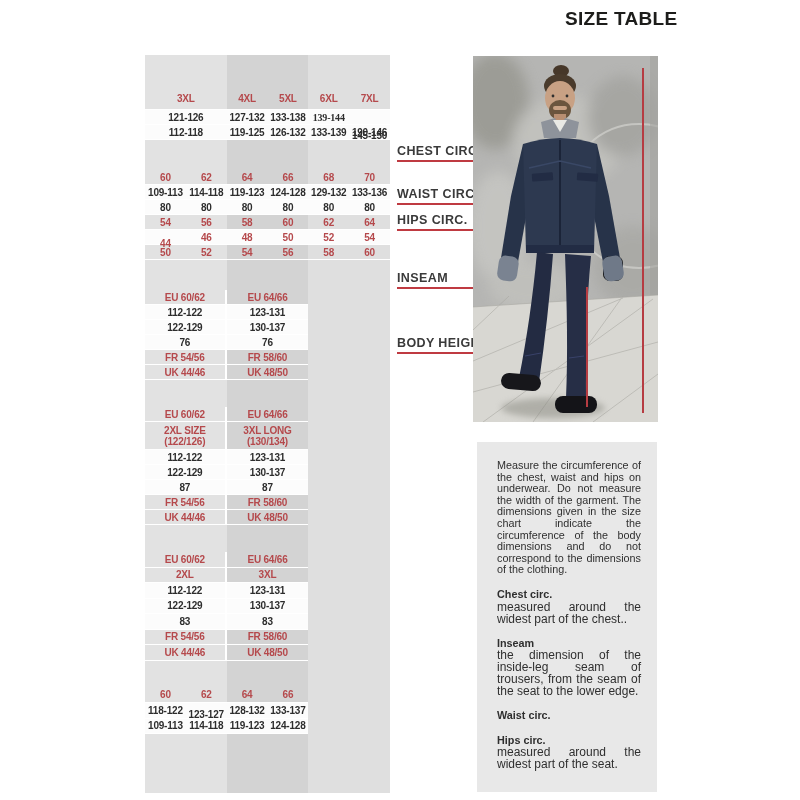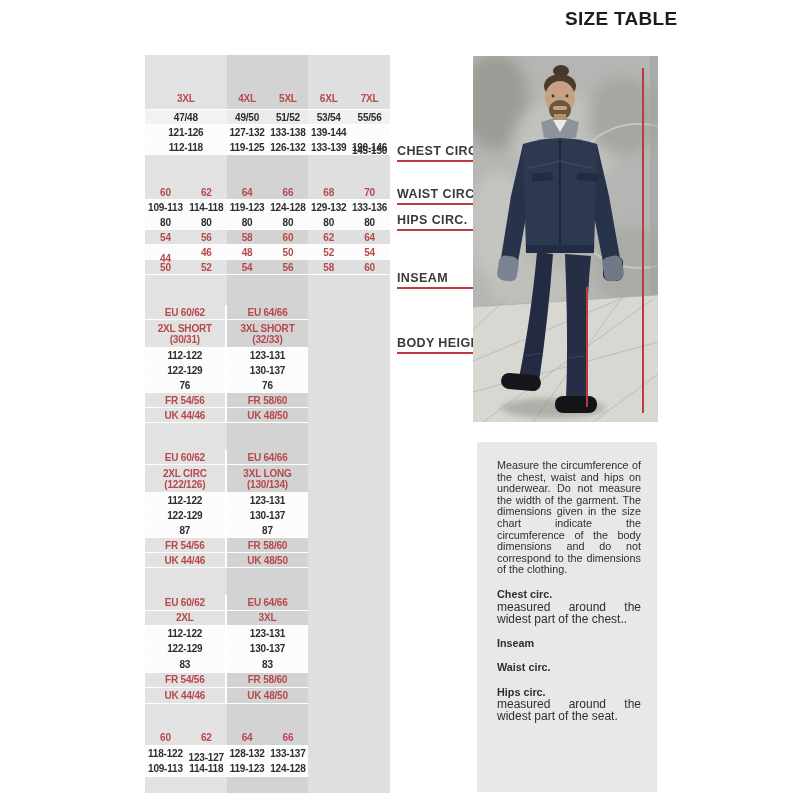--- a/index.html
+++ b/index.html
@@ -75,32 +75,25 @@
 
 <div id="size-table">
     <div class="section" style="margin-top: 33px; width: 100%;">
       <div class="row band red" style="height: 22px;">
         <div class="cell" style="width: 33.3333%;">3XL</div>
         <div class="cell" style="width: 16.6667%;">4XL</div>
         <div class="cell" style="width: 16.6667%;">5XL</div>
         <div class="cell" style="width: 16.6667%;">6XL</div>
         <div class="cell" style="width: 16.6667%;">7XL</div>
       </div>
-      <div class="row semi dark" style="height: 15px;">
-        <div class="cell" style="width: 33.3333%;">47/48</div>
-        <div class="cell" style="width: 16.6667%;">49/50</div>
-        <div class="cell" style="width: 16.6667%;">51/52</div>
-        <div class="cell" style="width: 16.6667%;">53/54</div>
-        <div class="cell" style="width: 16.6667%;">55/56</div>
-      </div>
       <div class="row white dark" style="height: 15px;">
         <div class="cell" style="width: 33.3333%;">121-126</div>
         <div class="cell" style="width: 16.6667%;">127-132</div>
         <div class="cell" style="width: 16.6667%; text-align: right;">133-138</div>
-        <div class="cell" style="width: 16.6667%;">139-144</div>
+        <div class="cell" style="width: 16.6667%; font-family: Liberation Serif, serif;">139-144</div>
         <div class="cell" style="width: 16.6667%; margin-top: 36px;">145-150</div>
       </div>
       <div class="row white dark" style="height: 15px;">
         <div class="cell" style="width: 33.3333%;">112-118</div>
         <div class="cell" style="width: 16.6667%;">119-125</div>
         <div class="cell" style="width: 16.6667%;">126-132</div>
         <div class="cell" style="width: 16.6667%;">133-139</div>
         <div class="cell" style="width: 16.6667%;">190-146</div>
       </div>
     </div>
@@ -152,59 +145,49 @@
         <div class="cell" style="width: 16.6667%;">56</div>
         <div class="cell" style="width: 16.6667%;">58</div>
         <div class="cell" style="width: 16.6667%;">60</div>
       </div>
     </div>
     <div class="section" style="margin-top: 30px; width: 66.6667%;">
       <div class="row band red" style="height: 15px;">
         <div class="cell sep" style="width: 50%;">EU 60/62</div>
         <div class="cell" style="width: 50%;">EU 64/66</div>
       </div>
+      <div class="row white dark" style="height: 15px;">
+        <div class="cell sep" style="width: 50%;">112-122</div>
+        <div class="cell" style="width: 50%;">123-131</div>
+      </div>
+      <div class="row white dark" style="height: 15px;">
+        <div class="cell sep" style="width: 50%;">122-129</div>
+        <div class="cell" style="width: 50%;">130-137</div>
+      </div>
+      <div class="row white dark" style="height: 15px;">
+        <div class="cell sep" style="width: 50%;">76</div>
+        <div class="cell" style="width: 50%;">76</div>
+      </div>
+      <div class="row band red" style="height: 15px;">
+        <div class="cell sep" style="width: 50%;">FR 54/56</div>
+        <div class="cell" style="width: 50%;">FR 58/60</div>
+      </div>
+      <div class="row band red" style="height: 15px;">
+        <div class="cell sep" style="width: 50%;">UK 44/46</div>
+        <div class="cell" style="width: 50%;">UK 48/50</div>
+      </div>
+    </div>
+    <div class="section" style="margin-top: 27px; width: 66.6667%;">
+      <div class="row band red" style="height: 15px;">
+        <div class="cell sep" style="width: 50%;">EU 60/62</div>
+        <div class="cell" style="width: 50%;">EU 64/66</div>
+      </div>
       <div class="row band red" style="height: 28px;">
         <div class="cell sep" style="width: 50%;">
-          <div>2XL SHORT</div>
-          <div>(30/31)</div>
-        </div>
-        <div class="cell" style="width: 50%;">
-          <div>3XL SHORT</div>
-          <div>(32/33)</div>
-        </div>
-      </div>
-      <div class="row white dark" style="height: 15px;">
-        <div class="cell sep" style="width: 50%;">112-122</div>
-        <div class="cell" style="width: 50%;">123-131</div>
-      </div>
-      <div class="row white dark" style="height: 15px;">
-        <div class="cell sep" style="width: 50%;">122-129</div>
-        <div class="cell" style="width: 50%;">130-137</div>
-      </div>
-      <div class="row white dark" style="height: 15px;">
-        <div class="cell sep" style="width: 50%;">76</div>
-        <div class="cell" style="width: 50%;">76</div>
-      </div>
-      <div class="row band red" style="height: 15px;">
-        <div class="cell sep" style="width: 50%;">FR 54/56</div>
-        <div class="cell" style="width: 50%;">FR 58/60</div>
-      </div>
-      <div class="row band red" style="height: 15px;">
-        <div class="cell sep" style="width: 50%;">UK 44/46</div>
-        <div class="cell" style="width: 50%;">UK 48/50</div>
-      </div>
-    </div>
-    <div class="section" style="margin-top: 27px; width: 66.6667%;">
-      <div class="row band red" style="height: 15px;">
-        <div class="cell sep" style="width: 50%;">EU 60/62</div>
-        <div class="cell" style="width: 50%;">EU 64/66</div>
-      </div>
-      <div class="row band red" style="height: 28px;">
-        <div class="cell sep" style="width: 50%;">
-          <div>2XL CIRC</div>
+          <div>2XL SIZE</div>
           <div>(122/126)</div>
         </div>
         <div class="cell" style="width: 50%;">
           <div>3XL LONG</div>
           <div>(130/134)</div>
         </div>
       </div>
       <div class="row white dark" style="height: 15px;">
         <div class="cell sep" style="width: 50%;">112-122</div>
         <div class="cell" style="width: 50%;">123-131</div>
@@ -376,20 +359,21 @@
 
 <div id="info-panel">
   <p>Measure the circumference of the chest, waist and hips on underwear. Do not measure the width of the garment. The dimensions given in the size chart indicate the circumference of the body dimensions and do not correspond to the dimensions of the clothing.</p>
   <div id="defs">
       <div class="def">
         <div class="term">Chest circ.</div>
         <div class="body">measured around the widest part of the chest..</div>
       </div>
       <div class="def">
         <div class="term">Inseam</div>
+        <div class="body">the dimension of the inside-leg seam of trousers, from the seam of the seat to the lower edge.</div>
       </div>
       <div class="def">
         <div class="term">Waist circ.</div>
       </div>
       <div class="def">
         <div class="term">Hips circ.</div>
         <div class="body">measured around the widest part of the seat.</div>
       </div>
     </div>
 </div>

